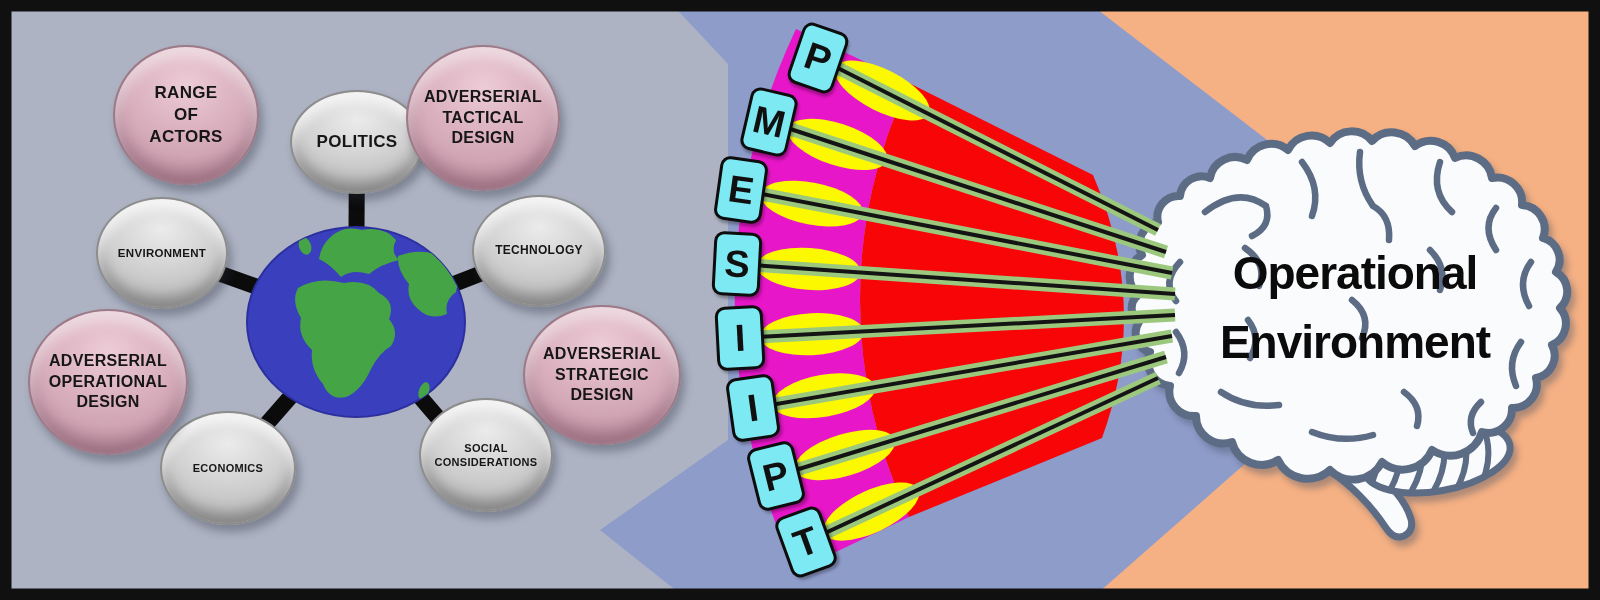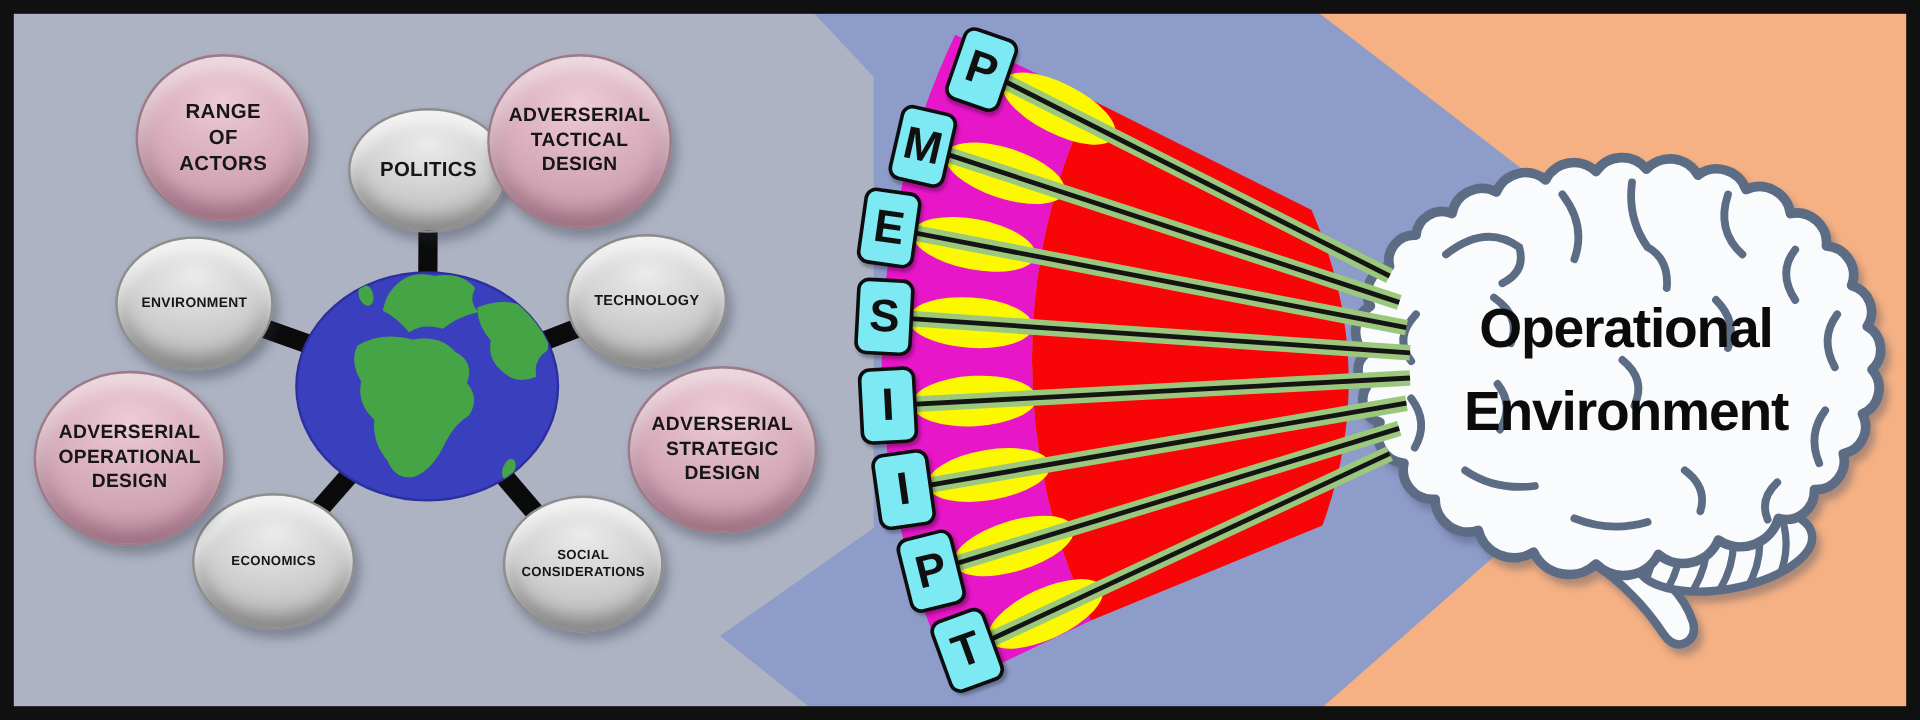--- a/index.html
+++ b/index.html
@@ -134,21 +134,21 @@
       </div>
       <div class="node gray" style="left: 96px; top: 197px; width: 132px; height: 112px; font-size: 11.5px;">
         <div class="ln">ENVIRONMENT</div>
       </div>
       <div class="node gray" style="left: 472px; top: 195px; width: 134px; height: 112px; font-size: 12px;">
         <div class="ln">TECHNOLOGY</div>
       </div>
       <div class="node gray" style="left: 160px; top: 411px; width: 136px; height: 114px; font-size: 11px;">
         <div class="ln">ECONOMICS</div>
       </div>
-      <div class="node gray" style="left: 419px; top: 413px; width: 134px; height: 114px; font-size: 11px;">
+      <div class="node gray" style="left: 419px; top: 398px; width: 134px; height: 114px; font-size: 11px;">
         <div class="ln">SOCIAL</div>
         <div class="ln">CONSIDERATIONS</div>
       </div>
       <div class="node pink" style="left: 113px; top: 45px; width: 146px; height: 140px; font-size: 17px;">
         <div class="ln">RANGE</div>
         <div class="ln">OF</div>
         <div class="ln">ACTORS</div>
       </div>
       <div class="node pink" style="left: 406px; top: 45px; width: 154px; height: 146px; font-size: 16px;">
         <div class="ln">ADVERSERIAL</div>

